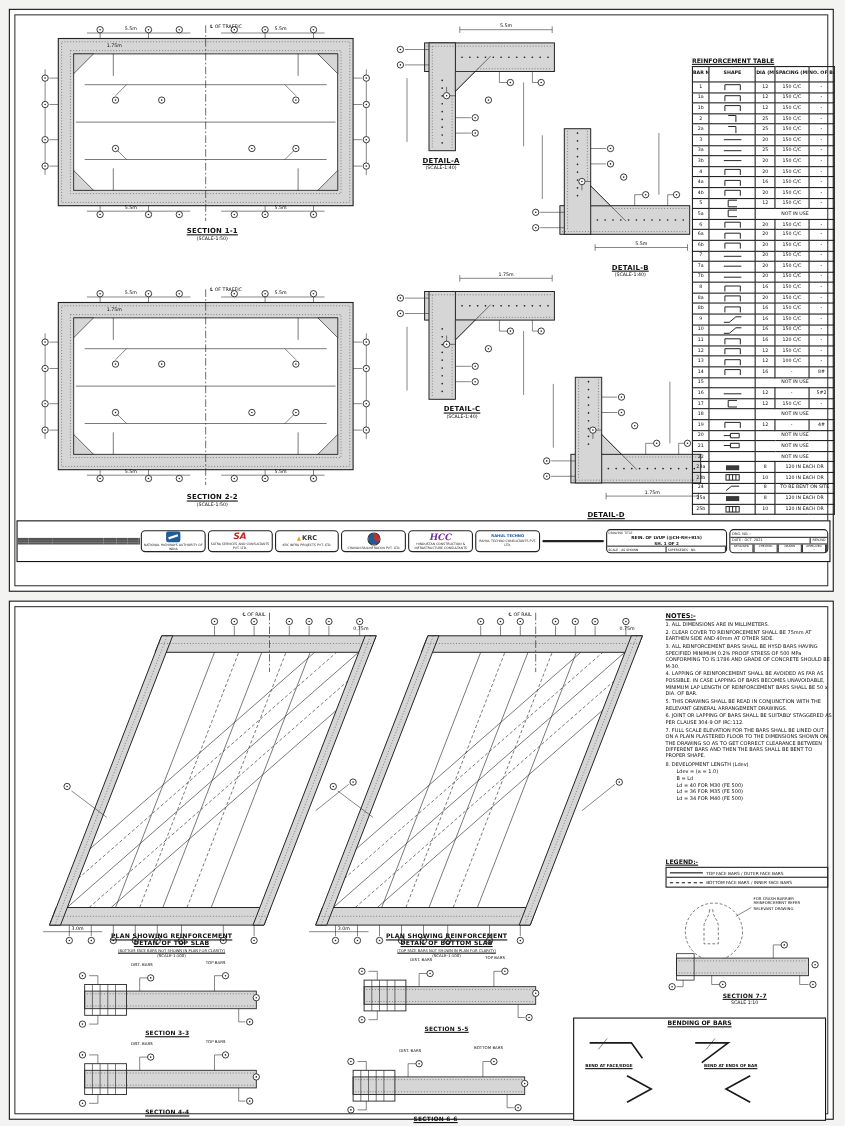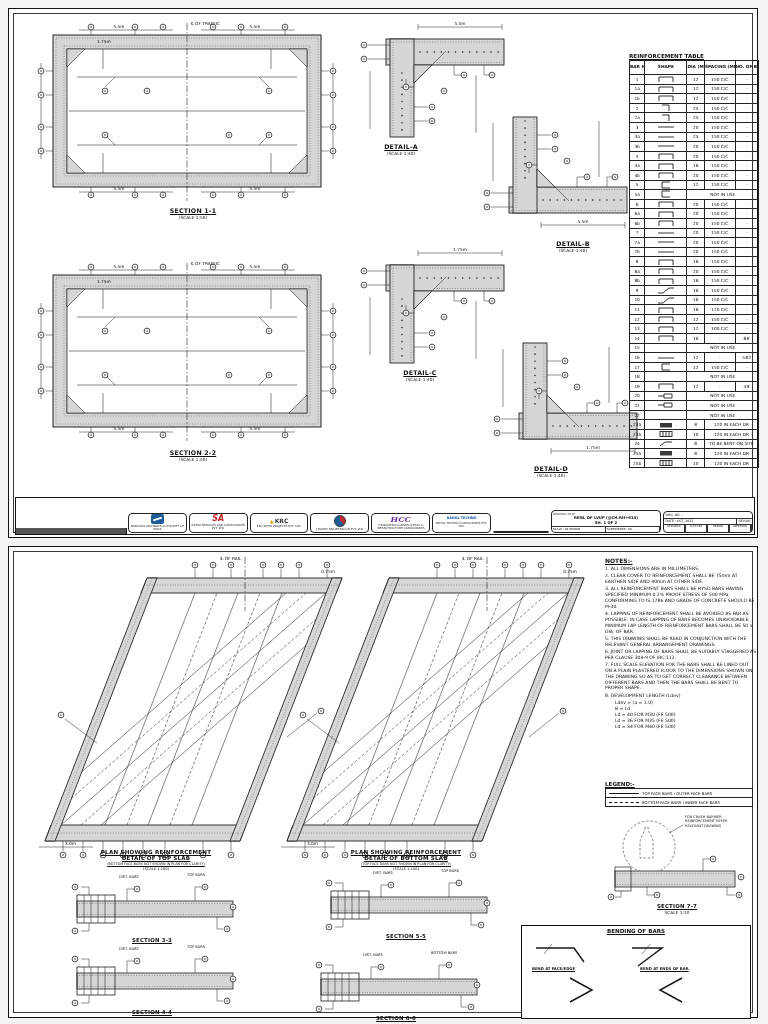--- a/index.html
+++ b/index.html
@@ -29,21 +29,21 @@
   .scl{font-size:4.3px;margin-top:1px;white-space:nowrap;}
   
   .rt-wrap{position:absolute;left:620px;top:44px;width:130px;}
   .rt-title{font-size:5.6px;font-weight:bold;text-decoration:underline;margin-bottom:1px;}
   table.rt{border-collapse:collapse;width:100%;table-layout:fixed;}
   table.rt th,table.rt td{border:0.6px solid #222;font-size:4.3px;padding:0;text-align:center;height:8.6px;overflow:hidden;white-space:nowrap;}
   table.rt th{font-weight:bold;height:13px;line-height:1.05;}
   .shape-svg{display:block;margin:0 auto;}
   .shape-svg path,.shape-svg rect{stroke:#222;stroke-width:0.9;fill:none;}
   
-  .tb{position:absolute;left:6px;top:488px;width:738px;height:36px;border:0.9px solid #141414;display:flex;align-items:flex-end;background:#fff;}
+  .tb{position:absolute;left:6px;top:464px;width:738px;height:36px;border:0.9px solid #141414;display:flex;align-items:center;background:#fff;}
   .revgrid{width:110px;border-right:0.8px solid #141414;display:grid;grid-template-columns:10px 22px 46px 12px 10px 10px;grid-auto-rows:1fr;}
   .revgrid div{border:0.4px solid #555;}
   .logo-strip{flex:1;display:flex;align-items:stretch;}
   .logo-box{flex:1;border:0.8px solid #222;border-radius:4px;margin:1.5px 1px;display:flex;flex-direction:column;align-items:center;justify-content:center;overflow:hidden;background:#fff;padding:0 1px;}
   .logo-mark{font-weight:bold;font-size:7px;line-height:1;}
   .mark-nhai{width:13px;height:10px;background:#1c5d99;border-radius:2px;position:relative;}
   .mark-nhai::after{content:"";position:absolute;left:2px;top:4px;width:9px;height:2px;background:#fff;transform:rotate(-18deg);}
   .mark-sa{color:#c02428;font-style:italic;font-size:8px;}
   .mark-krc{color:#3a3a3a;font-size:6px;}
   .mark-krc::before{content:"▲";color:#e8a020;margin-right:1px;font-size:5px;}

